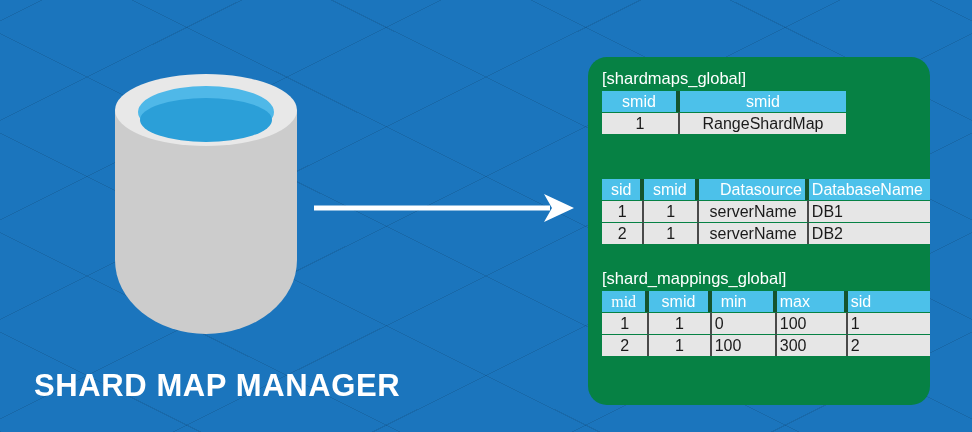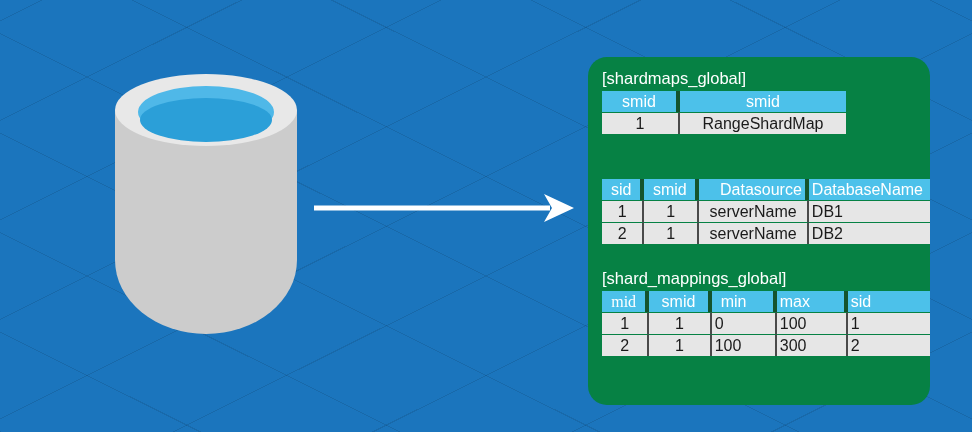--- a/index.html
+++ b/index.html
@@ -131,20 +131,21 @@
     </svg>
   </div>
 
   <div id="arrow">
     <svg width="262" height="36" viewBox="0 0 262 36" xmlns="http://www.w3.org/2000/svg">
       <line x1="2" y1="18" x2="238" y2="18" stroke="#ffffff" stroke-width="5"></line>
       <polygon points="232,4 262,18 232,32 240,18" fill="#ffffff"></polygon>
     </svg>
   </div>
 
+  <div id="title">SHARD MAP MANAGER</div>
 
   <div id="panel">
 
     <div class="tbl-block" id="block1">
       <div class="tbl-caption">[shardmaps_global]</div>
       <table class="grid">
         <thead>
             <tr>
               <th class="c" style="width: 68px;">smid</th>
               <th class="c" style="width: 160px;">smid</th>

